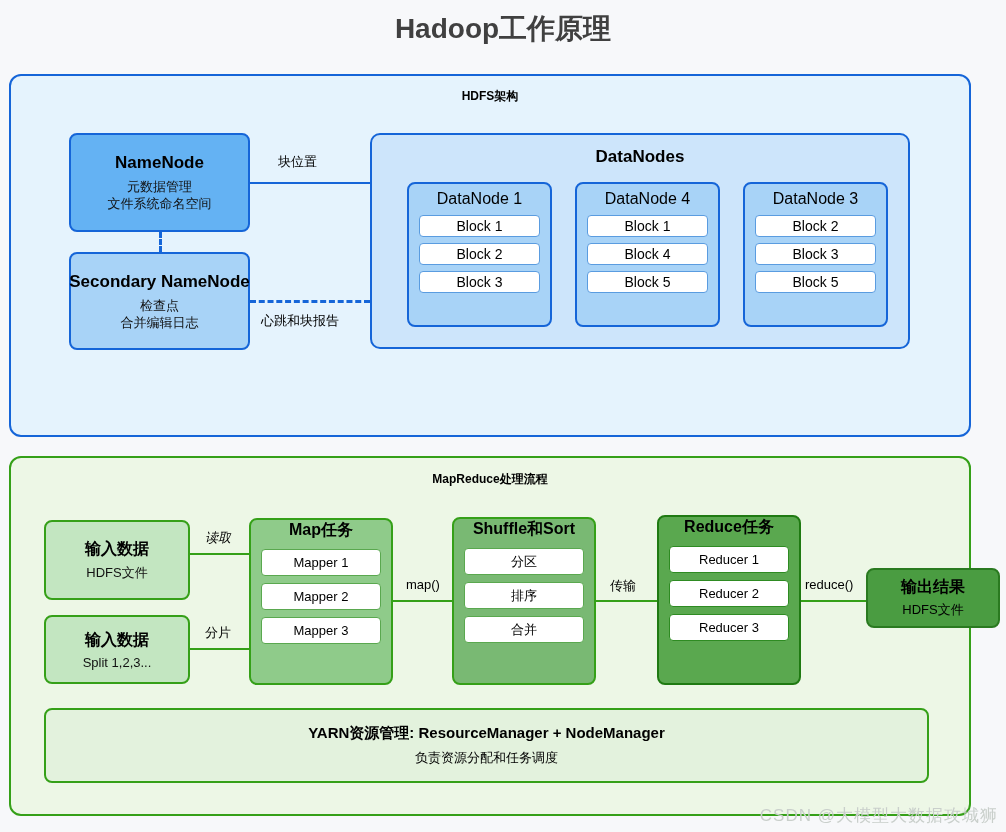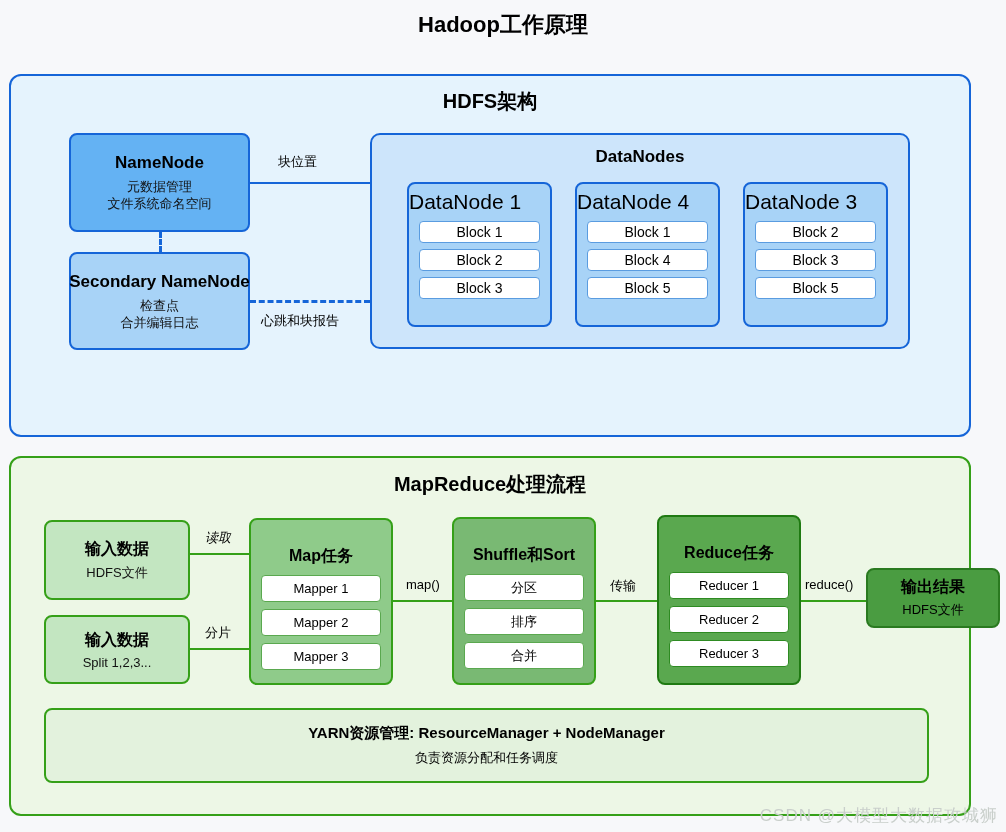--- a/index.html
+++ b/index.html
@@ -19,23 +19,23 @@
     left: 0; top: 0;
     width: 1006px;
     height: 832px;
   }
   
   #page-title {
     position: absolute;
     left: 0; top: 10px;
     width: 1006px;
     text-align: center;
-    font-size: 22px;
-    font-weight: bold;
-    color: #000000;
+    font-size: 28px;
+    font-weight: bold;
+    color: #404040;
     letter-spacing: 0px;
   }
   
   .panel {
     position: absolute;
     box-sizing: border-box;
     border-radius: 12px;
   }
   #hdfs-panel {
     left: 9px; top: 74px;
@@ -47,21 +47,21 @@
     left: 9px; top: 456px;
     width: 962px; height: 360px;
     background: #edf7e6;
     border: 2.5px solid #35a018;
   }
   .panel-title {
     position: absolute;
     left: 0;
     width: 100%;
     text-align: center;
-    font-size: 20px;
+    font-size: 12px;
     font-weight: bold;
     color: #000;
   }
   #hdfs-title { top: 12px; }
   #mapreduce-title { top: 13px; }
 
   
   .box {
     position: absolute;
     box-sizing: border-box;
@@ -128,22 +128,22 @@
     top: 47px;
     width: 145px;
     height: 145px;
     background: #a8d3f7;
     border: 2.5px solid #1565d8;
     border-radius: 8px;
     box-sizing: border-box;
     padding-top: 6px;
   }
   .datanode .dn-title {
-    text-align: left;
-    font-size: 21px;
+    text-align: center;
+    font-size: 16px;
     color: #000;
     margin-bottom: 7px;
   }
   .block {
     margin: 0 auto 6px auto;
     width: 121px;
     height: 22px;
     background: #ffffff;
     border: 1.5px solid #5a9ce0;
     border-radius: 4px;
@@ -186,21 +186,21 @@
   .mr-input .box-title { font-size: 16px; margin-bottom: 4px; }
   .mr-input .box-sub { font-size: 13px; }
 
   #input-data  { left: 44px; top: 520px; width: 146px; height: 80px; }
   #input-split { left: 44px; top: 615px; width: 146px; height: 69px; }
 
   .mr-stage {
     position: absolute;
     box-sizing: border-box;
     border-radius: 8px;
-    padding-top: 26px;
+    padding-top: 0;
   }
   .mr-stage .stage-title {
     text-align: center;
     font-weight: bold;
     font-size: 16px;
     color: #000;
     margin-bottom: 8px;
   }
   .mr-item {
     margin: 0 auto 7px auto;

